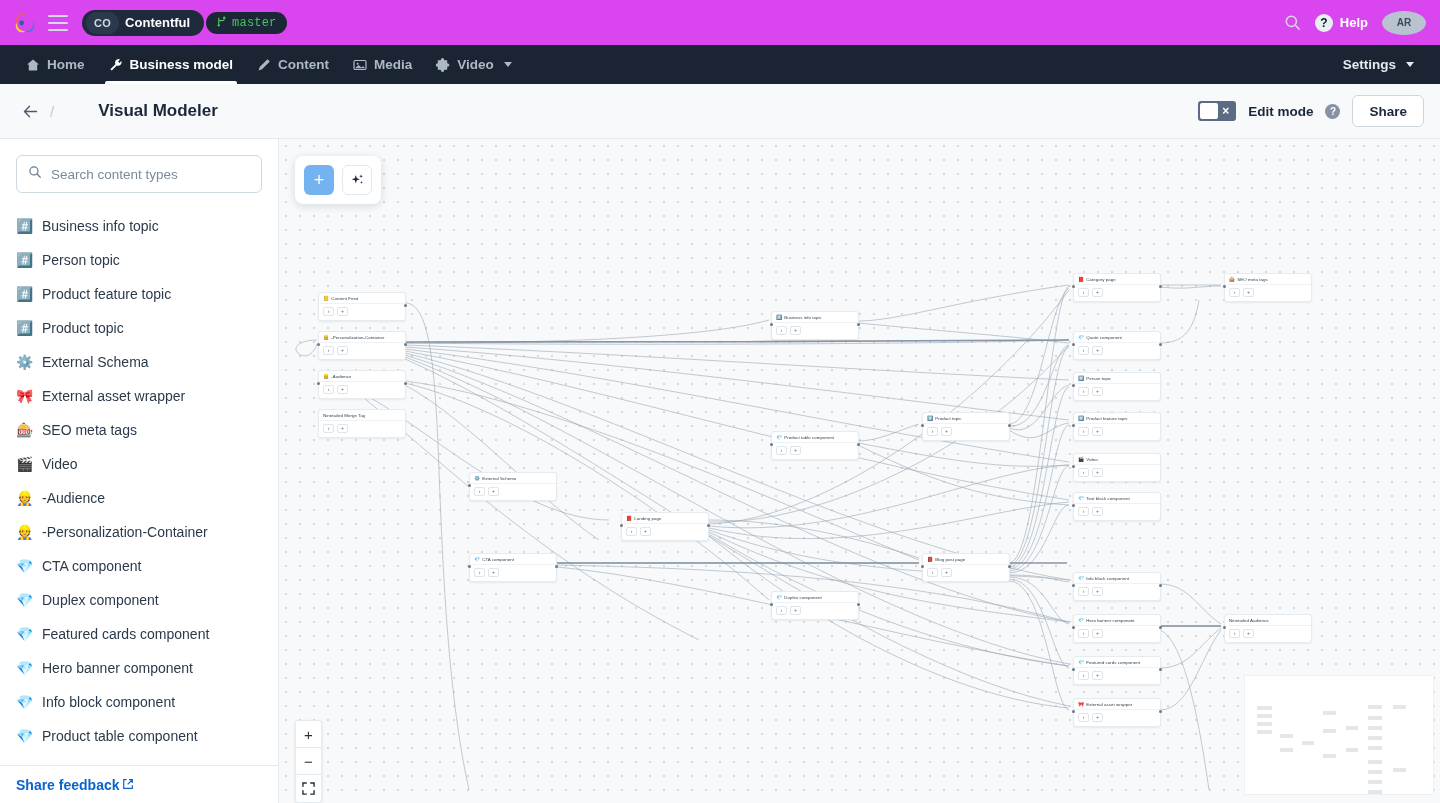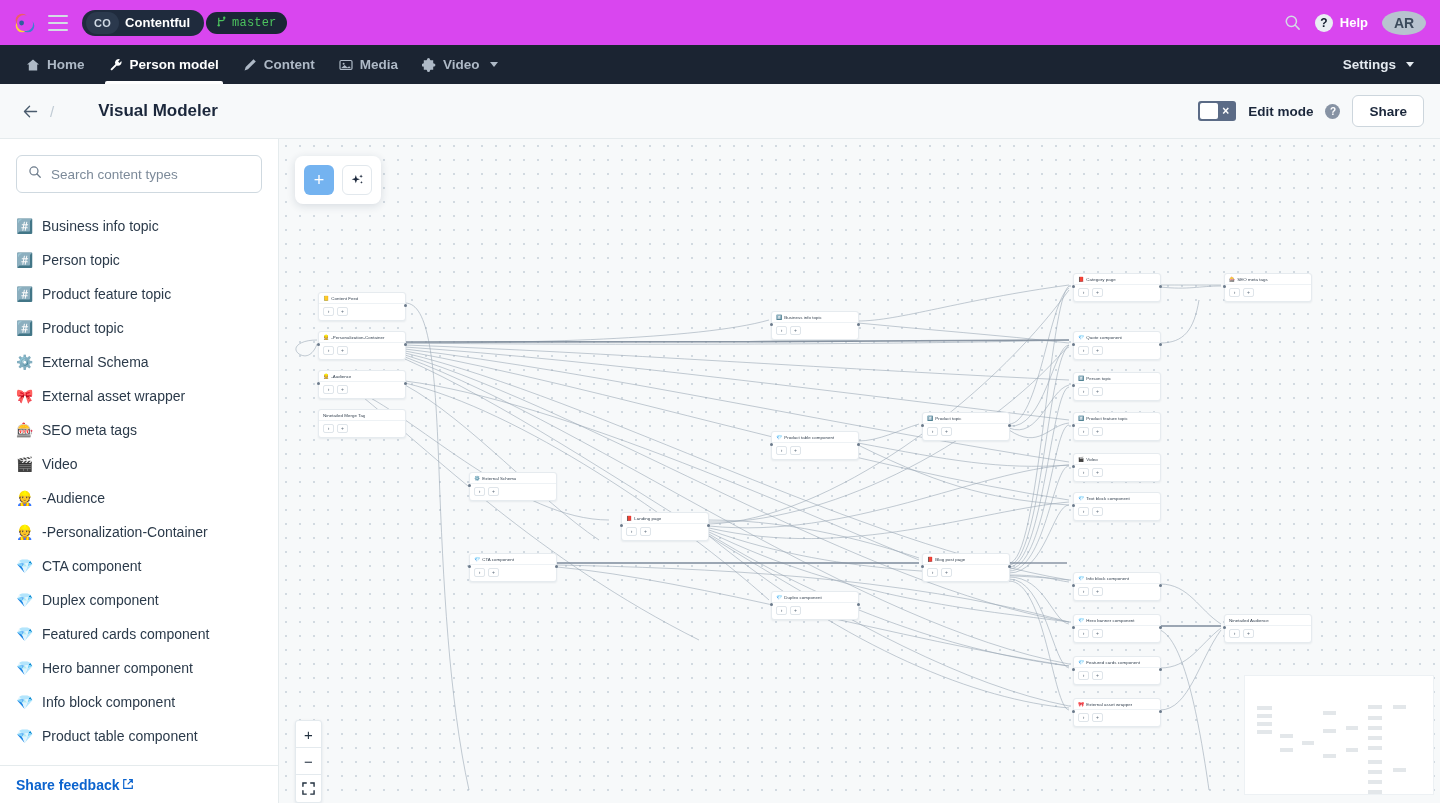--- a/index.html
+++ b/index.html
@@ -43,21 +43,21 @@
   .icon-btn { color: #c8d2dd; display: flex; align-items: center; cursor: pointer; }
   .help-grp { display: flex; align-items: center; gap: 7px; cursor: pointer; }
   .help-circ {
     width: 18px; height: 18px; border-radius: 50%; background: #e9eef3;
     color: #111b2b; font-size: 12px; font-weight: 700; display: flex;
     align-items: center; justify-content: center; line-height: 1;
   }
   .help-txt { color: #ffffff; font-size: 13px; font-weight: 600; }
   .avatar {
     width: 44px; height: 24px; border-radius: 50%; background: #b8c3cf;
-    color: #3b4a5c; font-size: 14px; font-weight: 700;
+    color: #3b4a5c; font-size: 10px; font-weight: 700;
     display: flex; align-items: center; justify-content: center; cursor: pointer;
   }
 
   
   .navbar {
     height: 39px; background: #1b2432; display: flex; align-items: stretch;
     padding: 0 14px; position: relative; z-index: 39;
   }
   .navitem {
     display: flex; align-items: center; gap: 7px; padding: 0 12px;
@@ -260,21 +260,21 @@
         </svg>
       </span>
     <span>Home</span>
   </div>
   <div class="navitem active">
     <span>
         <svg width="14" height="14" viewBox="0 0 14 14">
           <path d="M9.6 1a3.6 3.6 0 0 0-3.2 5.2L1.4 11.2l1.4 1.4L7.8 7.6A3.6 3.6 0 0 0 12.4 3l-1.9 1.9-1.4-1.4L11 1.6A3.6 3.6 0 0 0 9.6 1z" fill="currentColor"></path>
         </svg>
       </span>
-    <span>Person model</span>
+    <span>Business model</span>
   </div>
   <div class="navitem">
     <span>
         <svg width="14" height="14" viewBox="0 0 14 14">
           <path d="M10.5 1.2 L12.8 3.5 L5 11.3 L1.6 12.4 L2.7 9 Z" fill="currentColor"></path>
         </svg>
       </span>
     <span>Content</span>
   </div>
   <div class="navitem">

